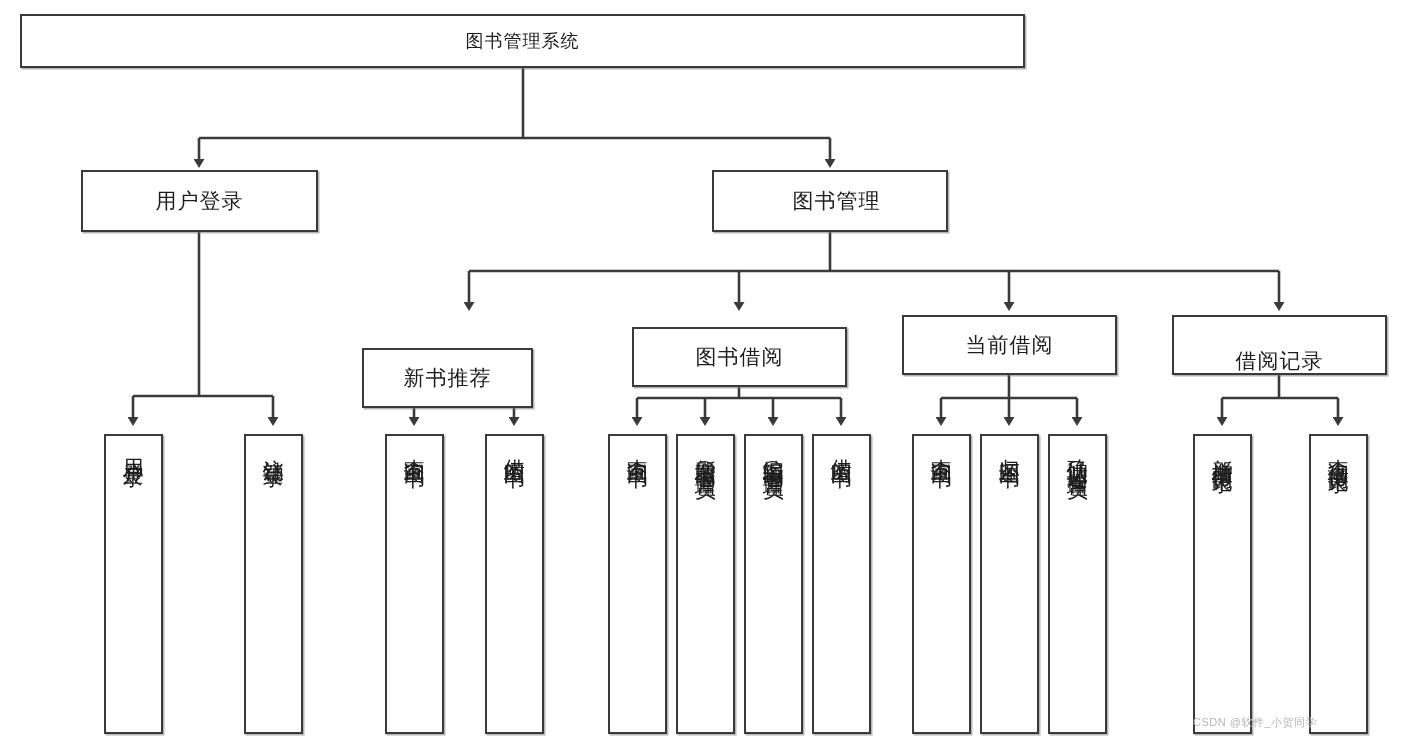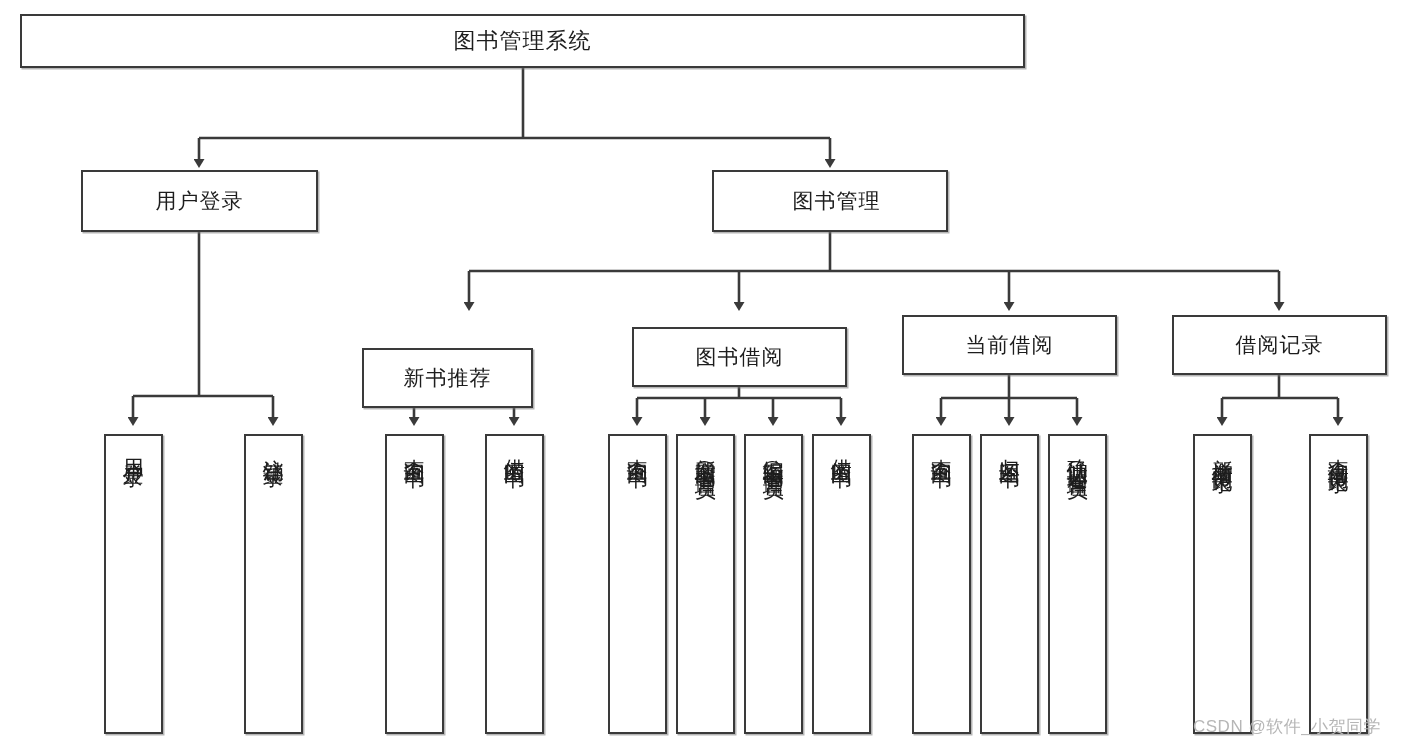--- a/index.html
+++ b/index.html
@@ -56,24 +56,24 @@
     padding-top: 6px;
   }
   .node.vertical .node-label {
     writing-mode: vertical-rl;
     text-orientation: upright;
     font-size: 21px;
     line-height: 1.32;
     letter-spacing: 3px;
     white-space: nowrap;
   }
-  .node.root .node-label { font-size: 22px; }
+  .node.root .node-label { font-size: 18px; }
   .watermark {
     position: absolute;
-    font-size: 17px;
+    font-size: 11px;
     color: #b6b6b6;
     white-space: nowrap;
     z-index: 5;
     letter-spacing: 0.5px;
   }
 </style>
 </head>
 <body>
 
 <div id="diagram-root">
@@ -143,21 +143,21 @@
 
   <div class="node horizontal" style="left:362px; top:328px; width:171px; height:60px;margin-top:20px;">
     <span class="node-label">新书推荐</span>
   </div>
   <div class="node horizontal" style="left:632px; top:327px; width:215px; height:60px;">
     <span class="node-label">图书借阅</span>
   </div>
   <div class="node horizontal" style="left:902px; top:315px; width:215px; height:60px;">
     <span class="node-label">当前借阅</span>
   </div>
-  <div class="node horizontal" style="left:1172px; top:315px; width:215px; height:60px;">
+  <div class="node horizontal" style="left:1172px; top:315px; width:215px; height:60px;align-items:flex-end;">
     <span class="node-label">借阅记录</span>
   </div>
 
   <div class="node vertical" style="left:104px; top:434px; width:59px; height:300px;">
     <span class="node-label">用户登录</span>
   </div>
   <div class="node vertical" style="left:244px; top:434px; width:59px; height:300px;">
     <span class="node-label">注销登录</span>
   </div>
 

